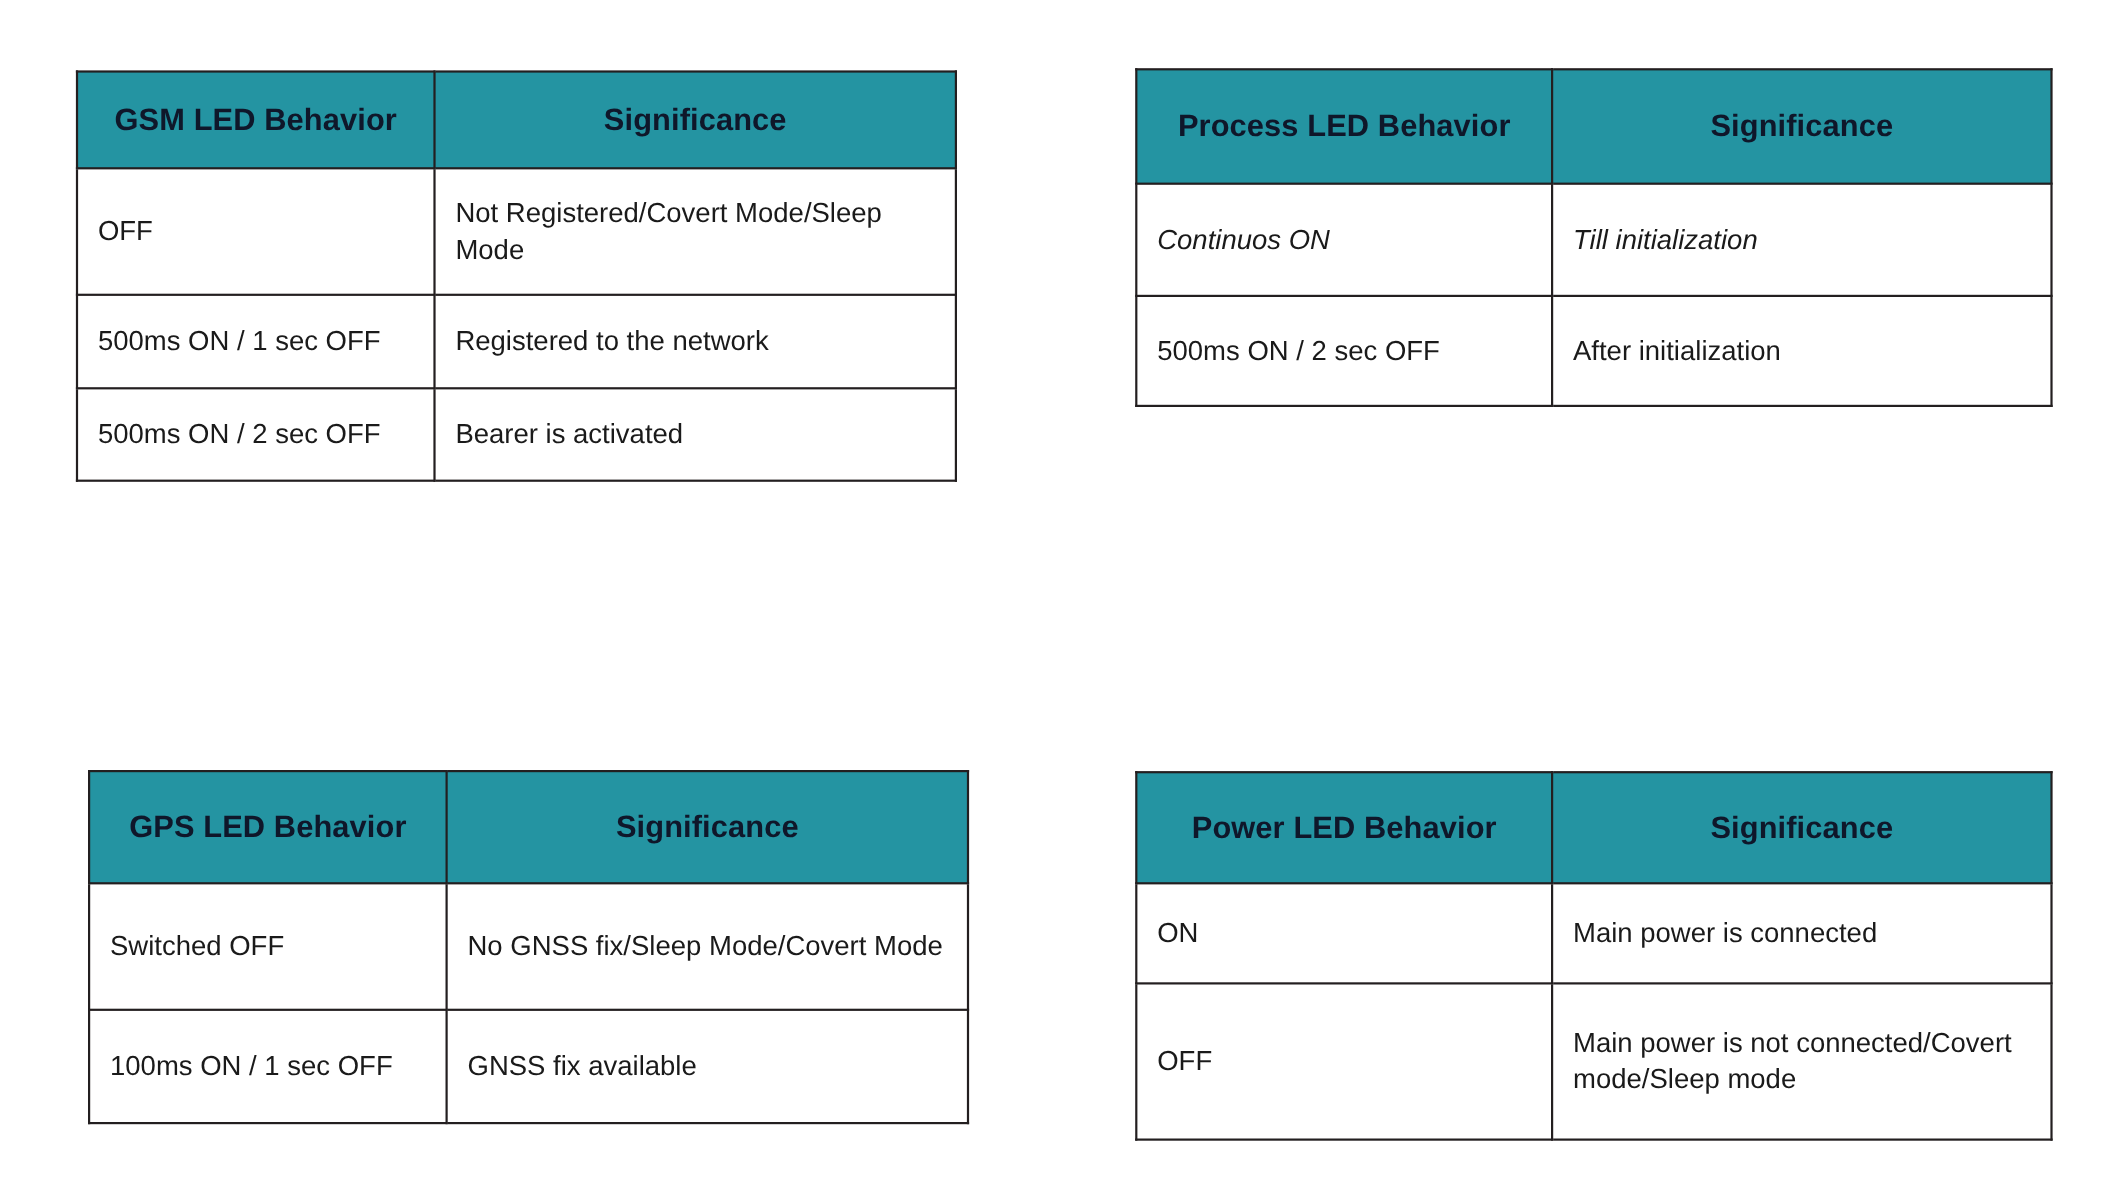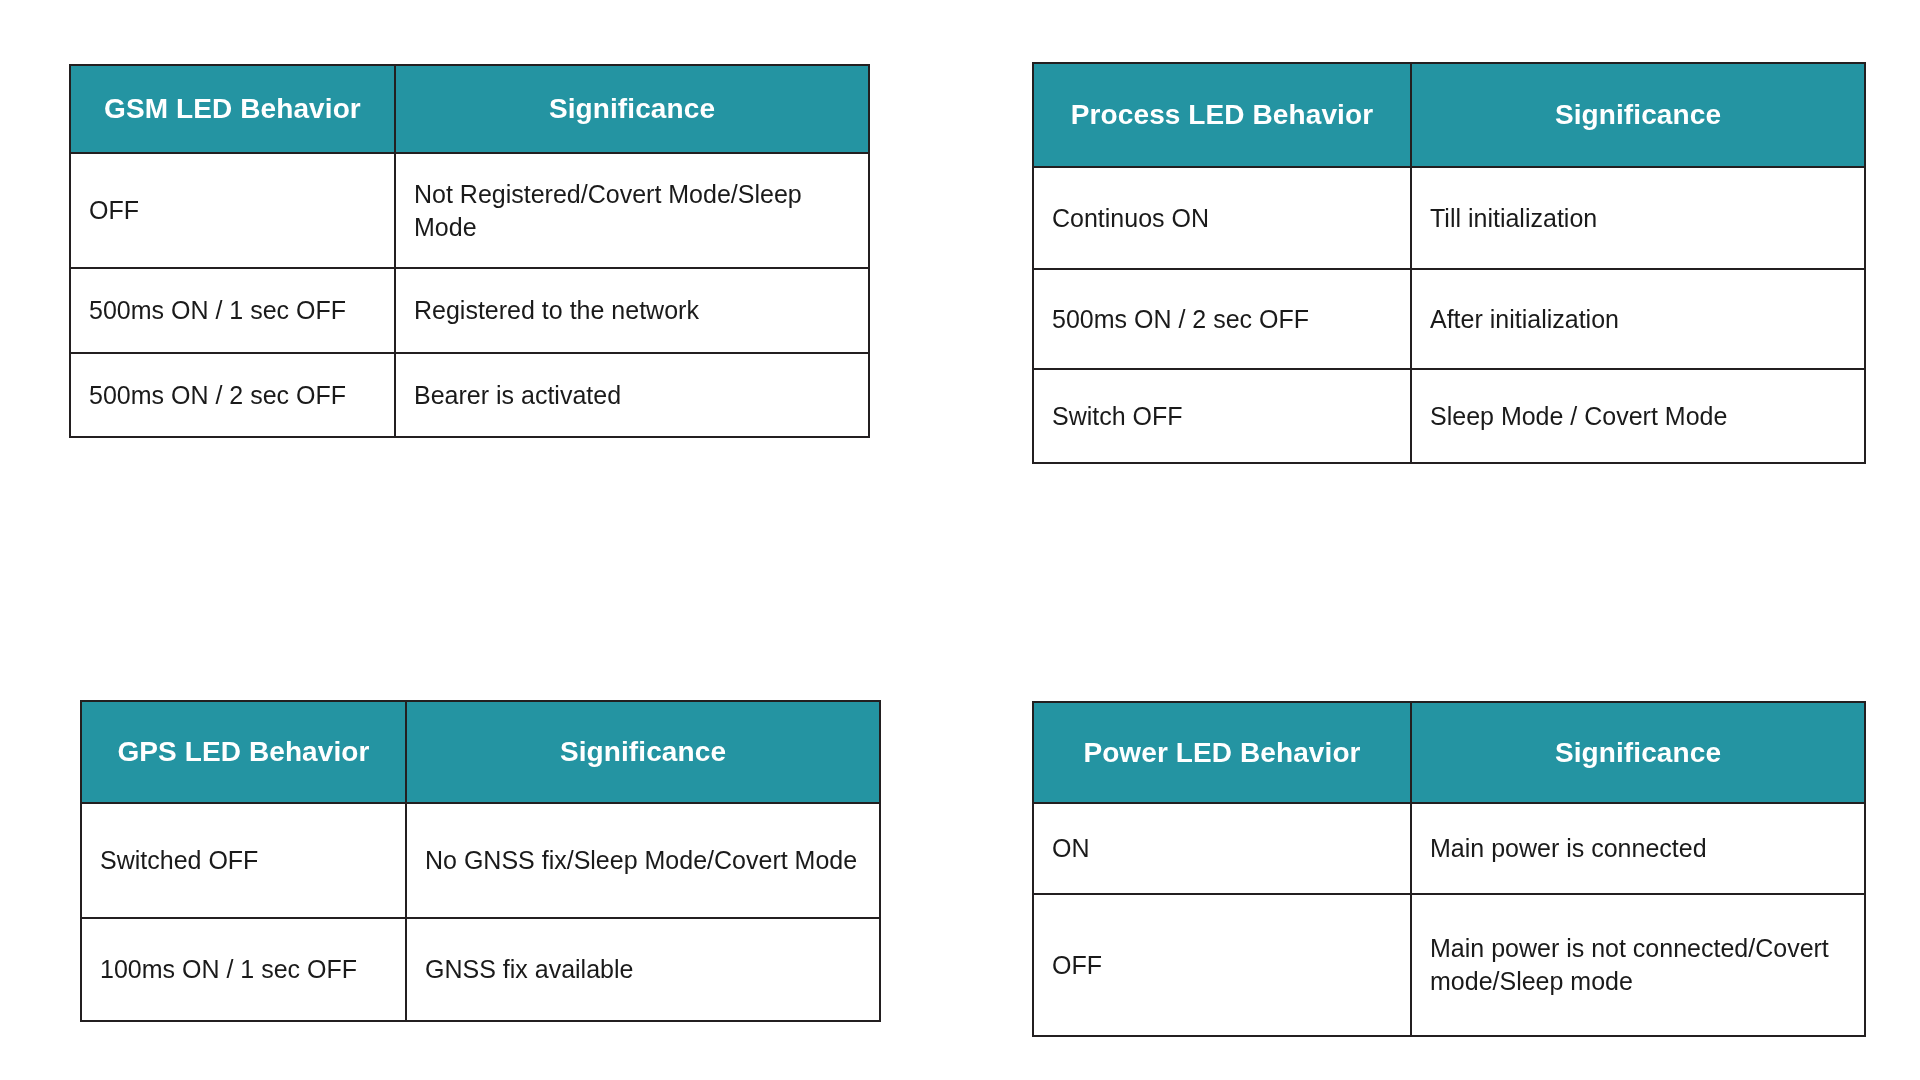--- a/index.html
+++ b/index.html
@@ -33,21 +33,21 @@
   .led-table th,
   .led-table td {
     border: 2px solid #231f20;
     padding: 0;
     margin: 0;
     vertical-align: middle;
   }
 
   .led-table thead th {
     background: #2494a2;
-    color: #ffffff;
+    color: #0f172a;
     font-weight: 700;
     font-size: 28px;
     text-align: center;
     letter-spacing: 0.1px;
     border-color: #231f20;
   }
 
   .led-table tbody td {
     color: #1a1a1a;
     font-weight: 400;
@@ -77,21 +77,21 @@
   #table-gsm tbody tr:nth-child(2) td { height: 83px; margin-left: 32px; }
   #table-gsm tbody tr:nth-child(3) td { height: 82px; }
   #table-gsm tbody tr:nth-child(4) td { height: 82px; }
   #table-gsm tbody tr:nth-child(5) td { height: 76px; }
 
   
   #table-process        { left: 1032px; top: 62px; width: 832px; }
   #table-process .c1    { width: 378px; }
   #table-process .c2    { width: 454px; }
   #table-process thead th { height: 102px; }
-  #table-process tbody tr:nth-child(1) td { height: 100px; }
+  #table-process tbody tr:nth-child(1) td { height: 100px; font-style: italic; }
   #table-process tbody tr:nth-child(2) td { height: 98px; }
   #table-process tbody tr:nth-child(3) td { height: 92px; }
 
   
   #table-gps        { left: 69px;   top: 700px; width: 799px; margin-left: 11px; }
   #table-gps .c1    { width: 325px; }
   #table-gps .c2    { width: 474px; }
   #table-gps thead th { height: 100px; }
   #table-gps tbody tr:nth-child(1) td { height: 113px; }
   #table-gps tbody tr:nth-child(2) td { height: 101px; }
@@ -177,28 +177,20 @@
           </td>
       </tr>
       <tr>
         <td>
             <span class="cell-inner">500ms ON / 2 sec OFF</span>
           </td>
         <td>
             <span class="cell-inner">After initialization</span>
           </td>
       </tr>
-      <tr>
-        <td>
-            <span class="cell-inner">Switch OFF</span>
-          </td>
-        <td>
-            <span class="cell-inner">Sleep Mode / Covert Mode</span>
-          </td>
-      </tr>
     </tbody>
   </table>
 
   <table class="led-table" id="table-gps">
     <colgroup>
         <col class="c1">
         <col class="c2">
       </colgroup>
     <thead>
       <tr>

